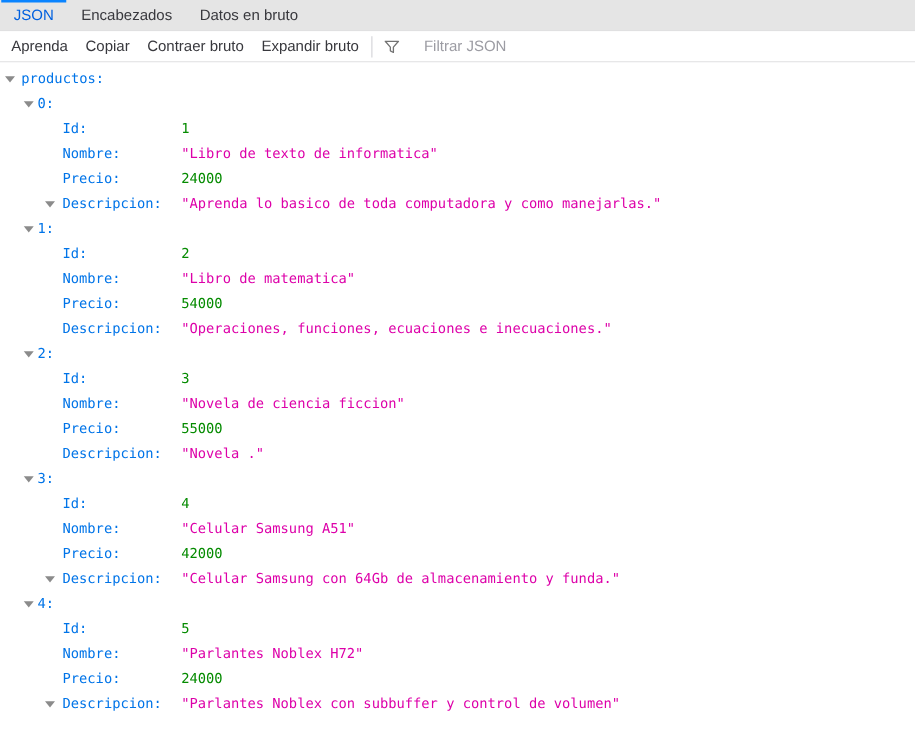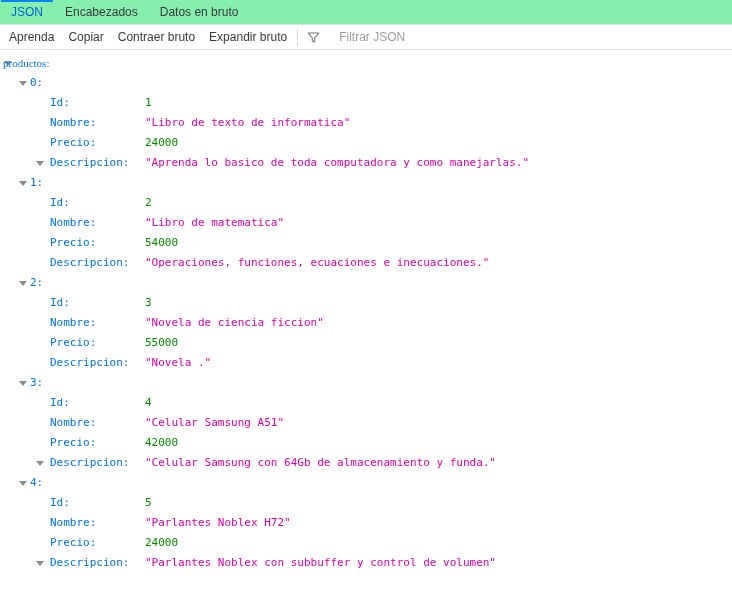--- a/index.html
+++ b/index.html
@@ -3,21 +3,21 @@
 <meta charset="utf-8">
 <style>
   * { box-sizing: border-box; }
   html,body { margin:0; padding:0; background:#fff; }
   .app {
     width:732px; height:600px; position:relative; overflow:hidden;
     background:#fff; font-family:"Liberation Sans", sans-serif;
   }
   
   .tabbar {
-    height:25px; background:#86efac; border-bottom:1px solid #e0e0e1;
+    height:25px; background:#e5e5e5; border-bottom:1px solid #e0e0e1;
     display:flex; align-items:stretch;
   }
   .tab {
     padding:0 11px; display:flex; align-items:center;
     font-size:12px; color:#38383d; position:relative; cursor:default;
   }
   .tab.active { color:#0060df; }
   .tab.active::before {
     content:""; position:absolute; top:0; left:1px; right:1px; height:2px;
     background:#0a84ff;
@@ -77,21 +77,21 @@
     <span class="tsep"></span>
     <span class="filterbox">
       <svg width="13" height="13" viewBox="0 0 16 16">
         <path d="M1.5 2.5h13l-5 5.8v5.2l-3-1.6V8.3z" fill="none" stroke="#737373" stroke-width="1.3" stroke-linejoin="round"></path>
       </svg>
       <input class="filter-input" type="text" placeholder="Filtrar JSON" style="">
     </span>
   </div>
 
   <div class="tree" id="tree">
-      <div class="row"><span class="twisty" style="left: 4px;"></span><span class="k" style="left: 3px; font-family: Liberation Serif, serif;">productos:</span></div>
+      <div class="row"><span class="twisty" style="left: 4px;"></span><span class="k" style="left: 17px;">productos:</span></div>
       <div class="row"><span class="twisty" style="left: 19px;"></span><span class="k" style="left: 30px;">0:</span></div>
       <div class="row"><span class="k" style="left: 50px;">Id:</span><span class="v number">1</span></div>
       <div class="row"><span class="k" style="left: 50px;">Nombre:</span><span class="v string">"Libro de texto de informatica"</span></div>
       <div class="row"><span class="k" style="left: 50px;">Precio:</span><span class="v number">24000</span></div>
       <div class="row"><span class="twisty" style="left: 36px;"></span><span class="k" style="left: 50px;">Descripcion:</span><span class="v string">"Aprenda lo basico de toda computadora y como manejarlas."</span></div>
       <div class="row"><span class="twisty" style="left: 19px;"></span><span class="k" style="left: 30px;">1:</span></div>
       <div class="row"><span class="k" style="left: 50px;">Id:</span><span class="v number">2</span></div>
       <div class="row"><span class="k" style="left: 50px;">Nombre:</span><span class="v string">"Libro de matematica"</span></div>
       <div class="row"><span class="k" style="left: 50px;">Precio:</span><span class="v number">54000</span></div>
       <div class="row"><span class="k" style="left: 50px;">Descripcion:</span><span class="v string">"Operaciones, funciones, ecuaciones e inecuaciones."</span></div>

